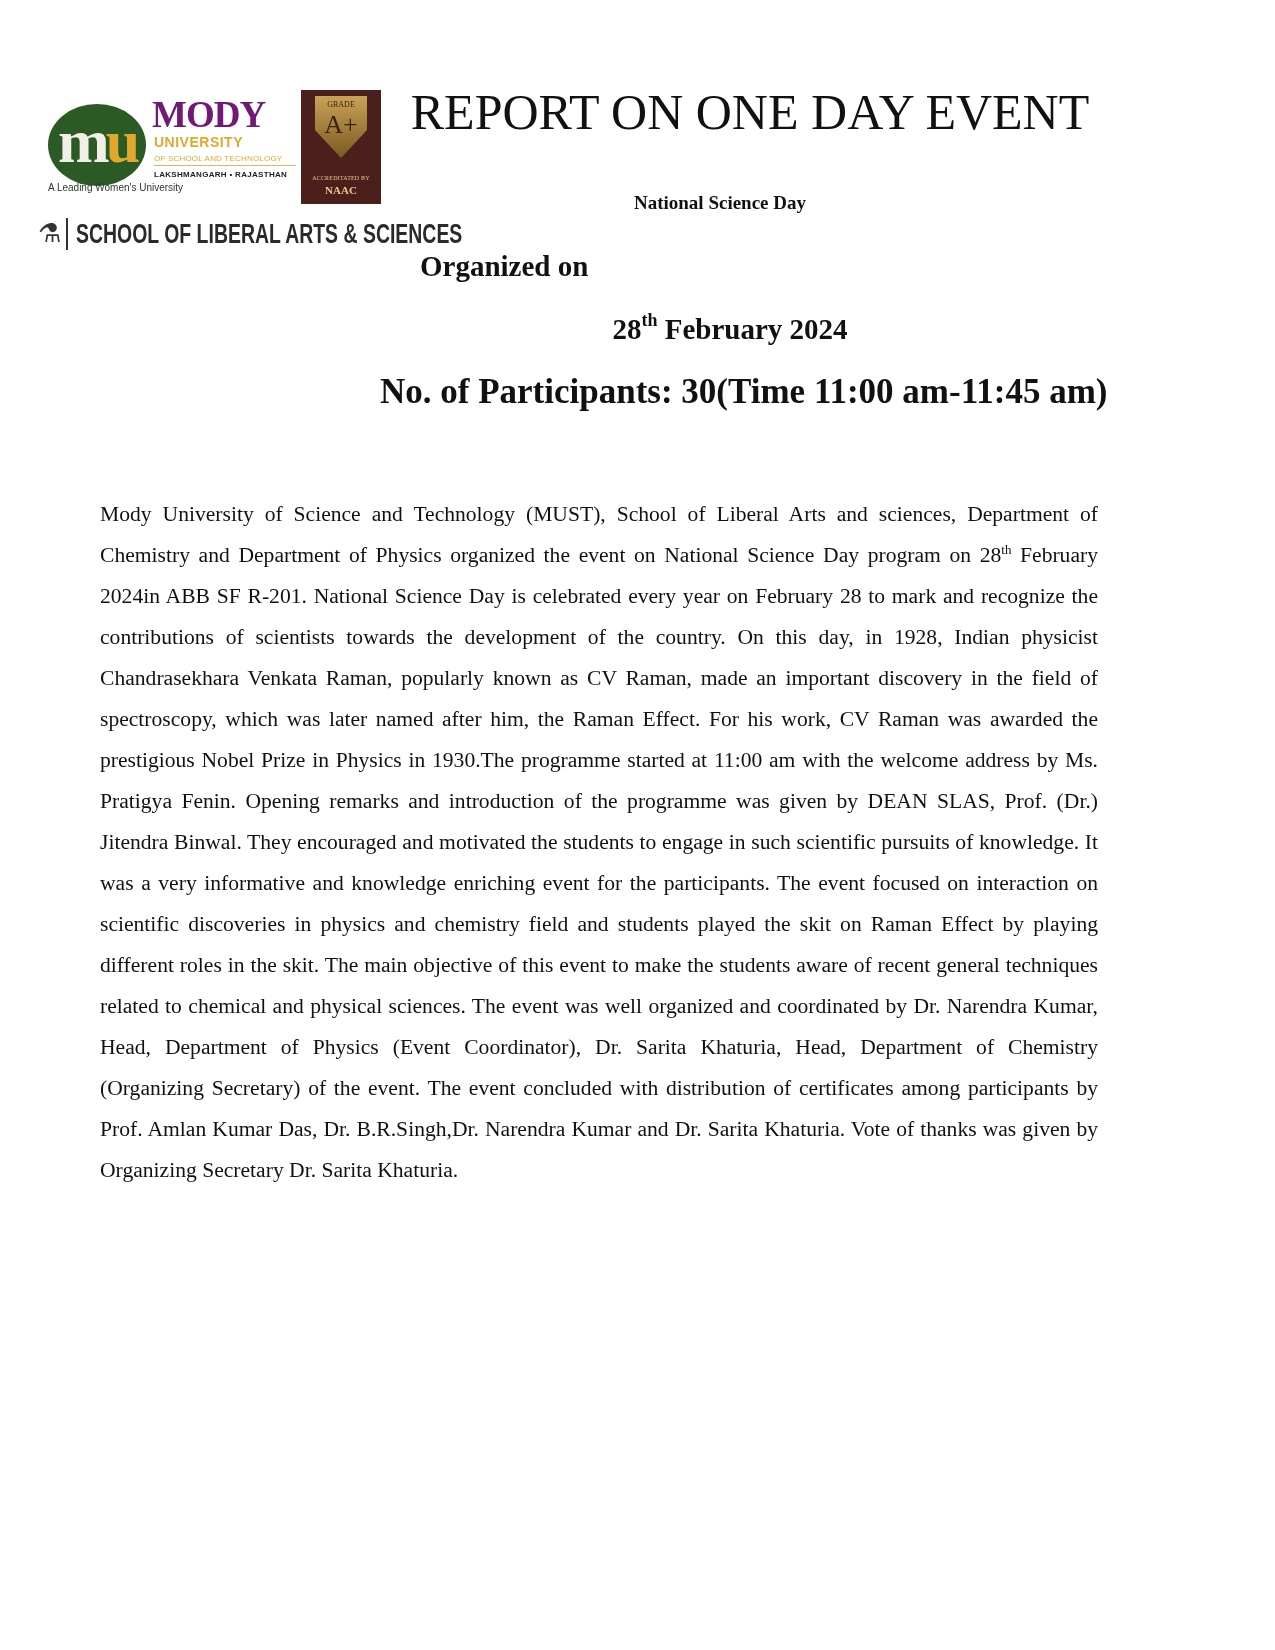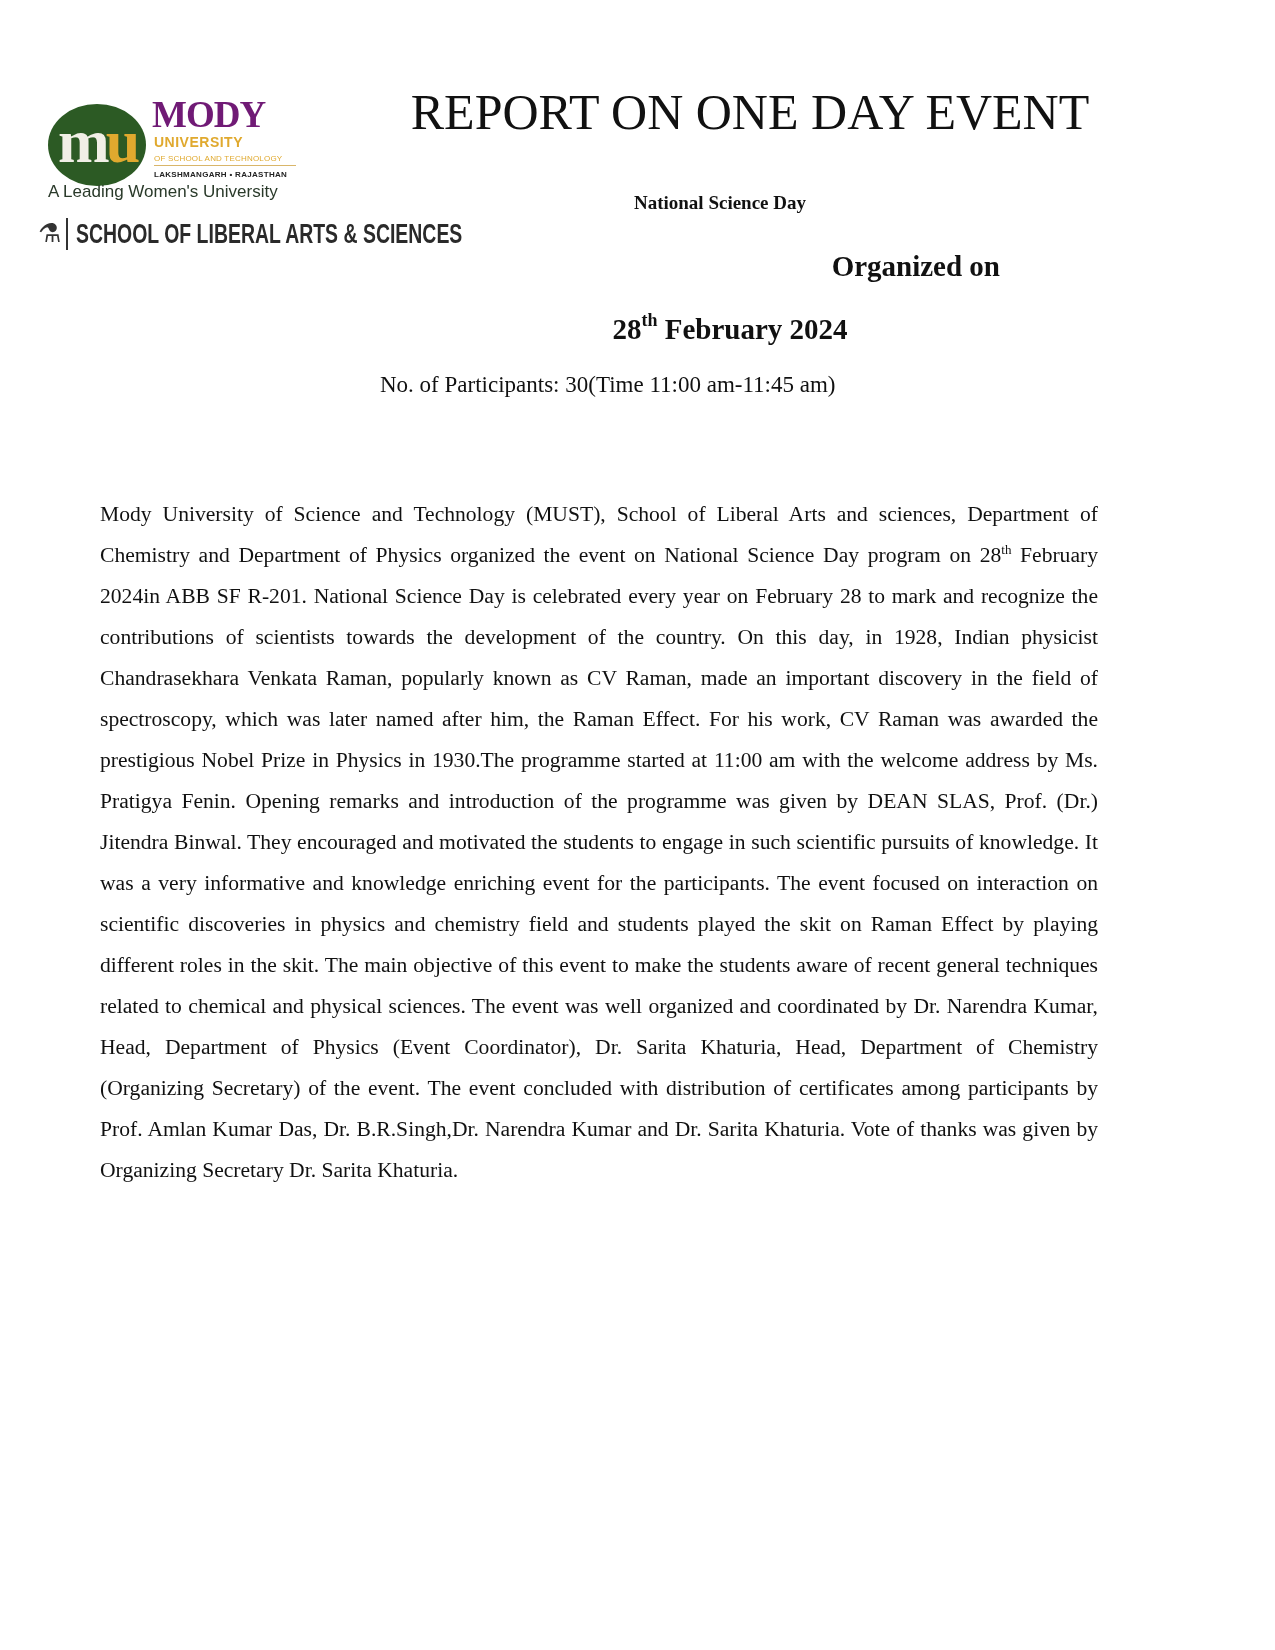--- a/index.html
+++ b/index.html
@@ -9,59 +9,66 @@
   .logo { position: absolute; left: 46px; top: 92px; width: 340px; height: 180px; }
   .mu-circle { position: absolute; left: 2px; top: 12px; width: 98px; height: 82px; border-radius: 50%; background: #2c5a24; }
   .mu-letters { position: absolute; left: 12px; top: 14px; font-family: "Liberation Serif", serif; font-size: 62px; line-height: 70px; letter-spacing: -4px; font-weight: bold; }
   .mu-m { color: #f1efe6; }
   .mu-u { color: #e0a92e; }
   .mody { position: absolute; left: 106px; top: 4px; font-family: Liberation Serif, serif; font-weight: bold; font-size: 37px; line-height: 38px; color: #701a75; letter-spacing: -1px; }
   .univ { position: absolute; left: 108px; top: 40px; font-family: "Liberation Sans", sans-serif; font-weight: bold; font-size: 14px; line-height: 20px; color: #e0a92e; letter-spacing: 0.5px; }
   .ofsci { position: absolute; left: 108px; top: 62px; font-family: "Liberation Sans", sans-serif; font-size: 8px; color: #e0a92e; letter-spacing: 0.2px; }
   .dots { position: absolute; left: 108px; top: 73px; width: 142px; border-top: 1px solid #d9b66a; }
   .lakh { position: absolute; left: 108px; top: 78px; font-family: Liberation Sans, sans-serif; font-weight: bold; font-size: 8px; color: #222; letter-spacing: 0.3px; }
-  .leading { position: absolute; left: 2px; top: 90px; font-family: "Liberation Sans", sans-serif; font-size: 17px; color: #2a3a2a; }
+  .leading { position: absolute; left: 2px; top: 90px; font-family: "Liberation Sans", sans-serif; font-size: 10px; color: #2a3a2a; }
 
   .naac { position: absolute; left: 255px; top: -2px; width: 80px; height: 114px; background: #4a1f1c; color: #e6c98a; text-align: center; }
   .shield { position: absolute; left: 14px; top: 6px; width: 52px; height: 62px; background: linear-gradient(#c9a256, #7a5a22); clip-path: polygon(0 0, 100% 0, 100% 55%, 50% 100%, 0 55%); }
   .grade { position: absolute; left: 0; width: 80px; top: 10px; font-size: 8px; color: #3a2410; }
   .aplus { position: absolute; left: 0; width: 80px; top: 20px; font-size: 26px; color: #3a2410; }
   .accr { position: absolute; left: 0; width: 80px; top: 85px; font-size: 6px; letter-spacing: 0.2px; }
   .naac-t { position: absolute; left: 0; width: 80px; top: 94px; font-size: 11px; font-weight: bold; }
 
   .slas { position: absolute; left: -8px; top: 122px; width: 350px; height: 40px; }
   .slas-icon { position: absolute; left: 0; top: 2px; width: 22px; height: 36px; font-size: 26px; line-height: 36px; color: #333; }
   .slas-bar { position: absolute; left: 28px; top: 4px; height: 32px; border-left: 2px solid #333; }
   .slas-text { position: absolute; left: 38px; top: 2px; font-family: "Liberation Sans", sans-serif; font-weight: bold; font-size: 27px; line-height: 36px; color: #2a2a2a; transform: scaleX(0.72); transform-origin: left center; white-space: nowrap; }
 
   
   .title { position: absolute; left: 400px; top: 86px; width: 700px; text-align: center; font-size: 50px; line-height: 52px; }
   .sub1 { position: absolute; left: 420px; top: 192px; width: 600px; text-align: center; font-size: 19px; font-weight: bold; }
-  .sub2 { position: absolute; left: 420px; top: 250px; width: 580px; text-align: right; font-size: 29px; font-weight: bold; }
+  .sub2 { position: absolute; left: 420px; top: 250px; width: 580px; text-align: left; font-size: 29px; font-weight: bold; }
   .sub3 { position: absolute; left: 440px; top: 312px; width: 580px; text-align: center; font-size: 29px; font-weight: bold; }
   .sub3 sup { font-size: 18px; position: relative; top: -2px; }
-  .sub4 { position: absolute; left: 380px; top: 372px; width: 700px; text-align: left; font-size: 23px; font-weight: normal; white-space: nowrap; }
+  .sub4 { position: absolute; left: 380px; top: 372px; width: 700px; text-align: left; font-size: 35px; font-weight: bold; white-space: nowrap; }
 
   
   .body-text { position: absolute; left: 100px; top: 494px; width: 998px; font-size: 21.6px; line-height: 41px; text-align: justify; }
   .body-text sup { font-size: 13px; line-height: 0; }
 </style>
 </head>
 <body>
 
 <div class="logo">
   <div class="mu-circle"></div>
   <div class="mu-letters"><span class="mu-m">m</span><span class="mu-u">u</span></div>
   <div class="mody">MODY</div>
   <div class="univ">UNIVERSITY</div>
   <div class="ofsci">OF SCHOOL AND TECHNOLOGY</div>
   <div class="dots"></div>
   <div class="lakh">LAKSHMANGARH • RAJASTHAN</div>
   <div class="leading">A Leading Women's University</div>
 
+  <div class="naac">
+    <div class="shield"></div>
+    <div class="grade">GRADE</div>
+    <div class="aplus">A+</div>
+    <div class="accr">ACCREDITATED BY</div>
+    <div class="naac-t">NAAC</div>
+  </div>
 
   <div class="slas">
     <div class="slas-icon">⚗</div>
     <div class="slas-bar"></div>
     <div class="slas-text">SCHOOL OF LIBERAL ARTS &amp; SCIENCES</div>
   </div>
 </div>
 
 <div class="title">REPORT ON ONE DAY EVENT</div>
 <div class="sub1">National Science Day</div>

